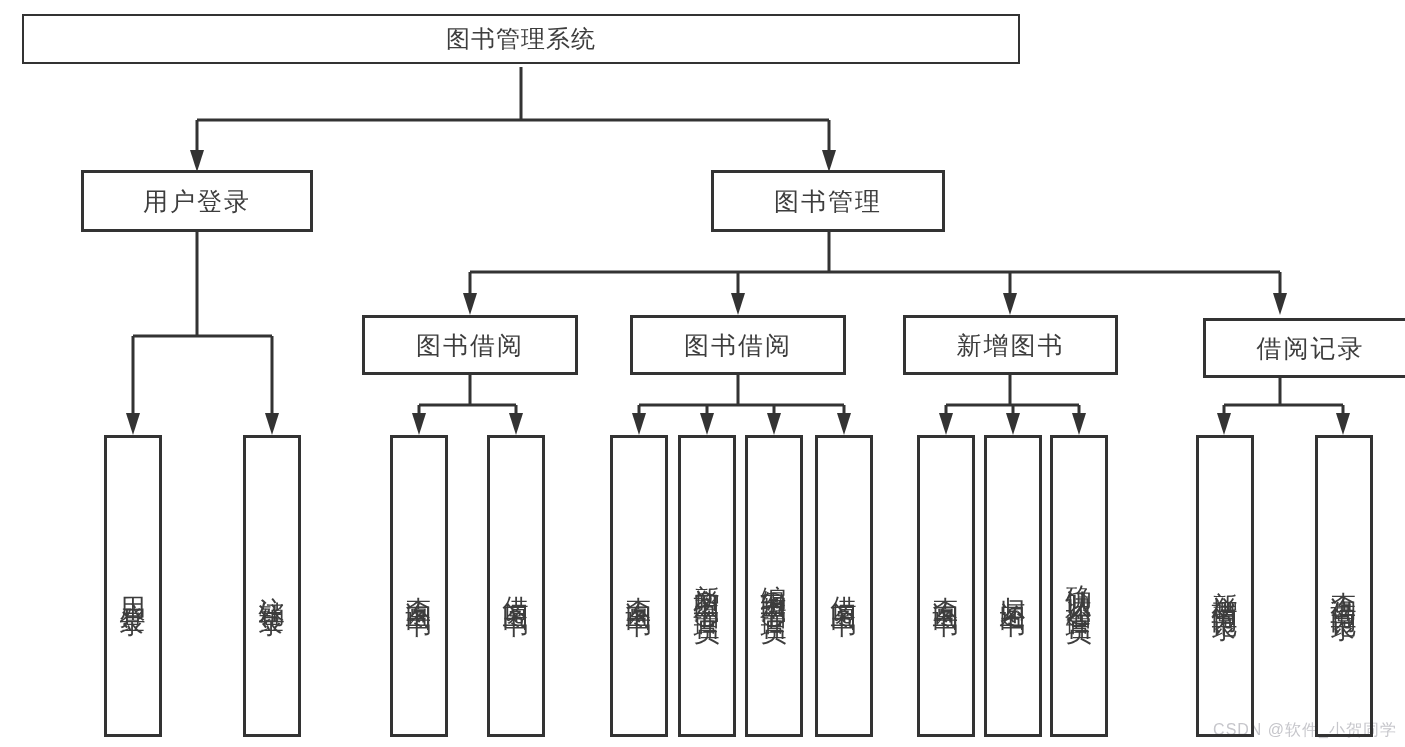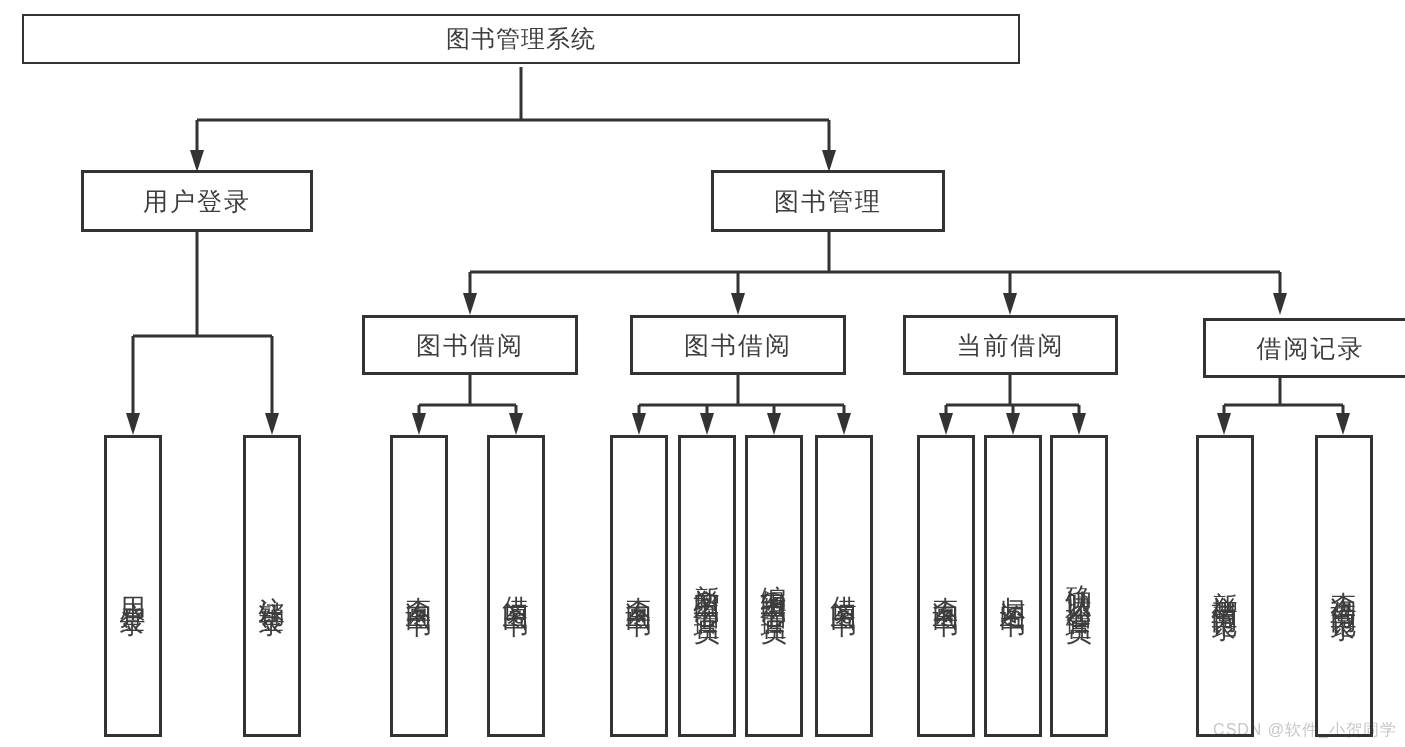--- a/index.html
+++ b/index.html
@@ -121,21 +121,21 @@
     <span class="lbl">图书管理</span>
   </div>
 
   <div class="node hbox" style="left:362px; top:315px; width:216px; height:60px;">
     <span class="lbl">图书借阅</span>
   </div>
   <div class="node hbox" style="left:630px; top:315px; width:216px; height:60px;">
     <span class="lbl">图书借阅</span>
   </div>
   <div class="node hbox" style="left:903px; top:315px; width:215px; height:60px;">
-    <span class="lbl">当前借阅</span>
+    <span class="lbl">新增图书</span>
   </div>
   <div class="node hbox" style="left:1172px; top:318px; width:215px; height:60px;margin-left:31px;">
     <span class="lbl">借阅记录</span>
   </div>
 
   <div class="node vbox" style="left:104px; top:435px; width:58px; height:302px;">
     <span class="lbl">用户登录</span>
   </div>
   <div class="node vbox" style="left:243px; top:435px; width:58px; height:302px;">
     <span class="lbl">注销登录</span>

